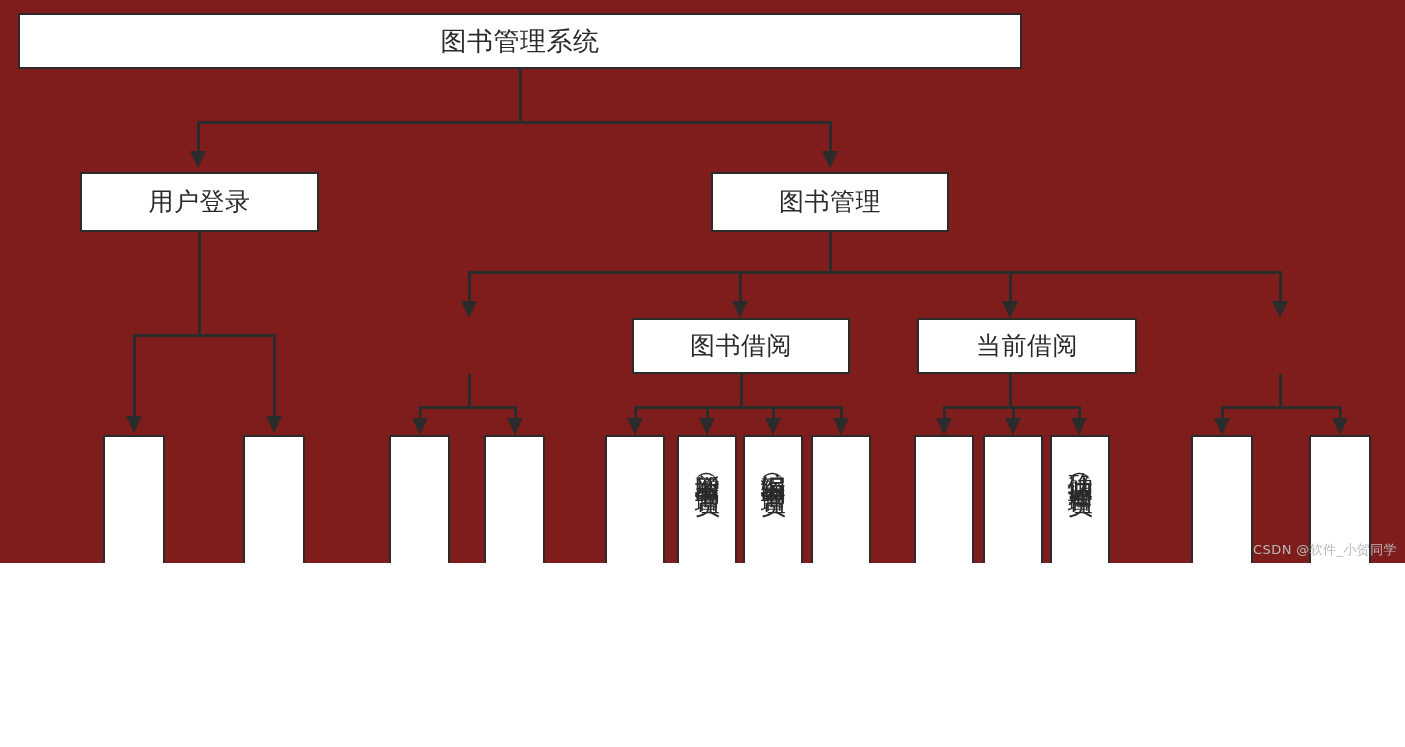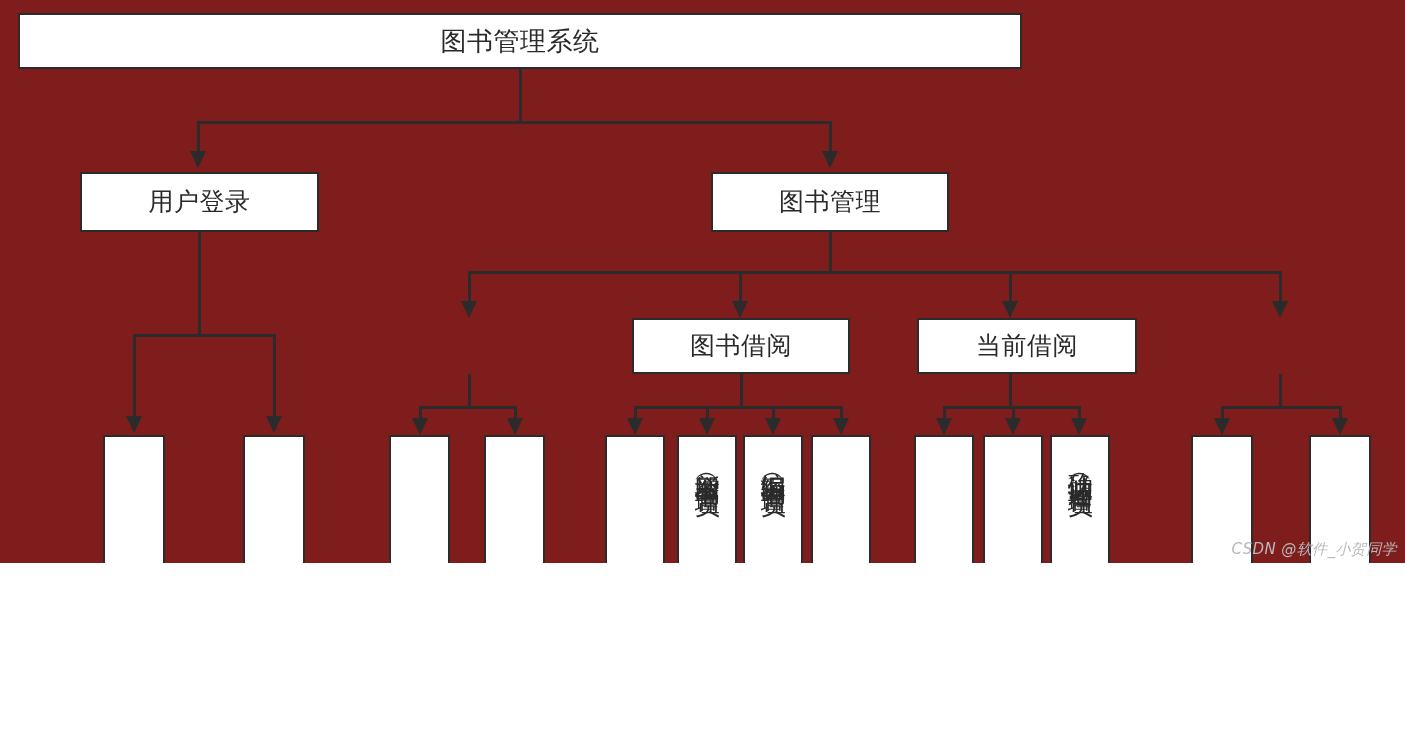--- a/index.html
+++ b/index.html
@@ -75,26 +75,25 @@
     height: 0;
     border-left: 8px solid transparent;
     border-right: 8px solid transparent;
     border-top: 17px solid #2b2b2b;
   }
   
   #watermark {
     position: absolute;
     right: 8px;
     bottom: 4px;
-    font-size: 15px;
+    font-size: 13px;
     color: #b9b9b9;
     white-space: nowrap;
     letter-spacing: 0.4px;
     user-select: none;
-    font-style: italic;
   }
 </style>
 </head>
 <body>
 
 <div id="diagram-root">
 
   <div class="node root horiz" style="left:18px; top:13px; width:1004px; height:56px;">
     <span class="node-label">图书管理系统</span>
   </div>

